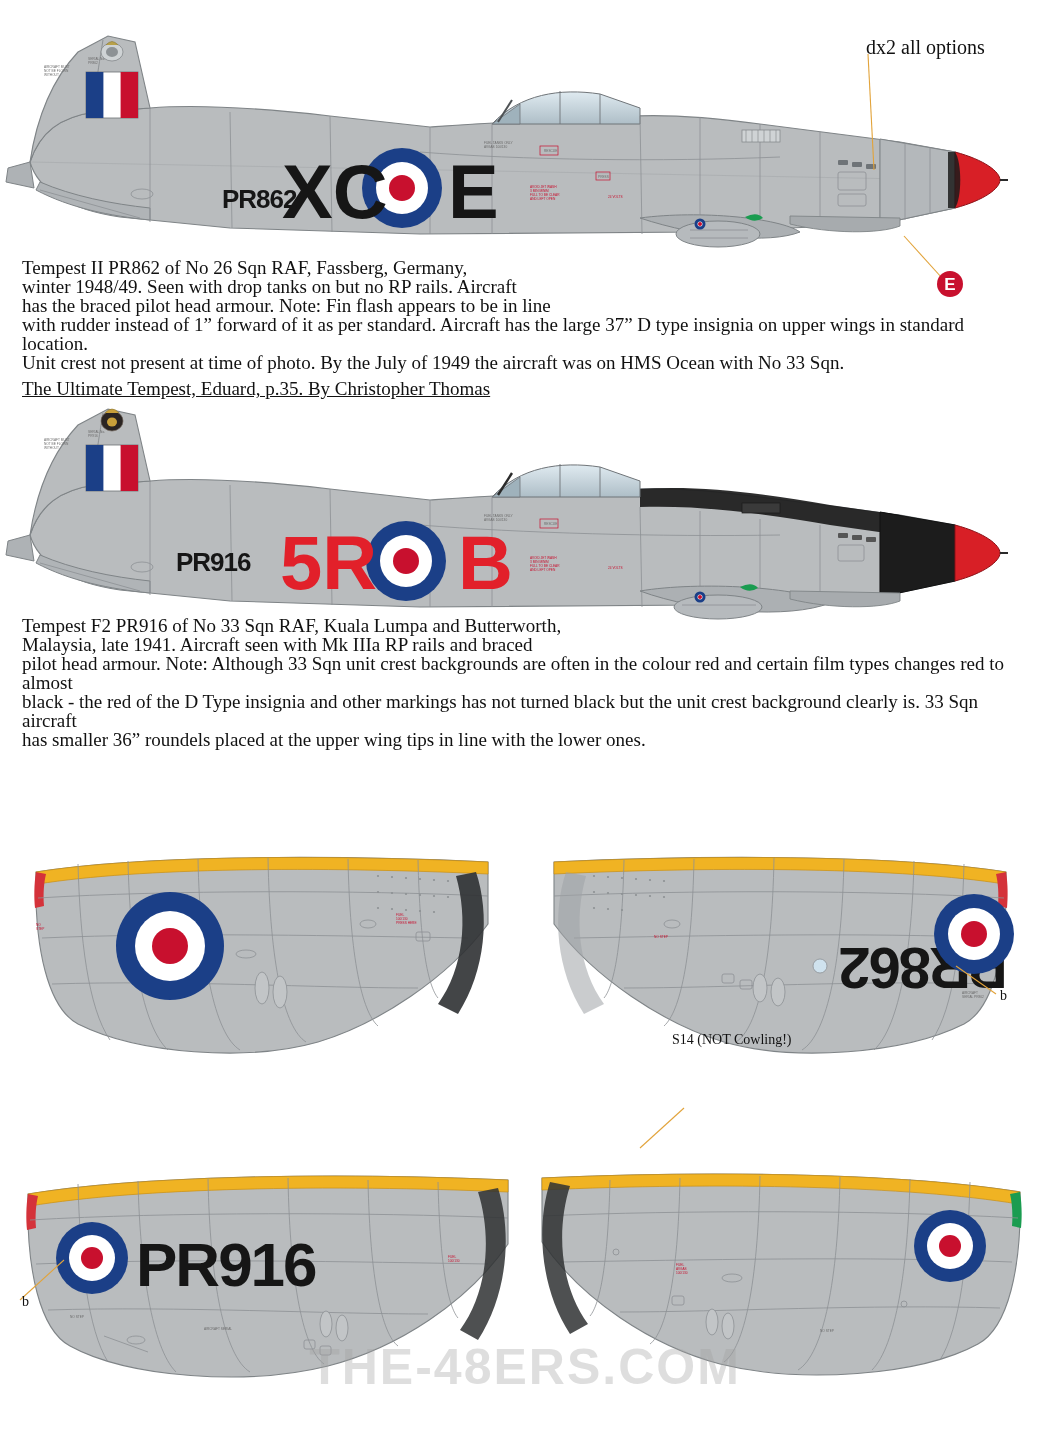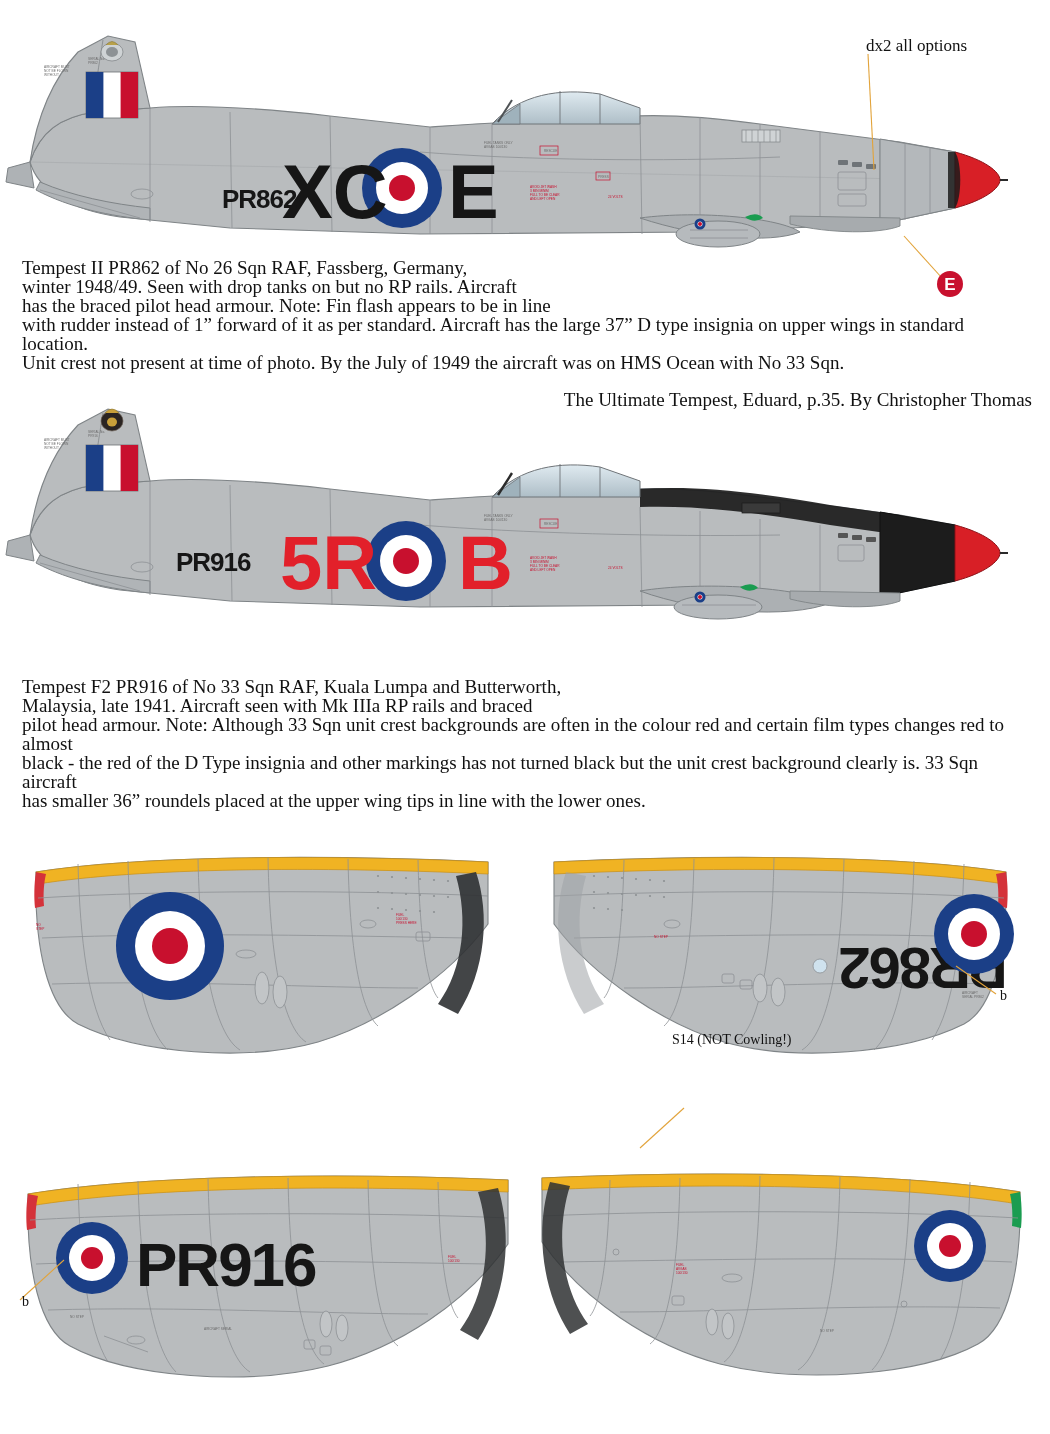--- a/index.html
+++ b/index.html
@@ -22,22 +22,23 @@
   
   .abs { position: absolute; }
   .cap {
     font-family: "Liberation Serif", serif;
     font-size: 19px;
     line-height: 19px;
     color: #111;
   }
   .cap .credit {
     display: block;
-    text-align: right;
-    margin-top: 18px;
+    text-align: left;
+    margin-top: 7px;
+    text-decoration: underline;
   }
   .note-small {
     font-family: "Liberation Serif", serif;
     font-size: 14px;
     color: #111;
   }
   
   .profile {
     position: absolute;
     left: 0;
@@ -53,21 +54,21 @@
     font-family: "Liberation Sans", sans-serif;
     font-weight: bold;
     font-size: 50px;
     letter-spacing: 2px;
     color: rgba(160,160,160,0.35);
     white-space: nowrap;
     pointer-events: none;
   }
   .dx2 {
     font-family: "Liberation Serif", serif;
-    font-size: 17px;
+    font-size: 20px;
   }
   .tiny-red {
     fill: #c8102e;
     font-family: "Liberation Sans", sans-serif;
     font-size: 3.2px;
   }
   .tiny-grey {
     fill: #6b6b6b;
     font-family: "Liberation Sans", sans-serif;
     font-size: 3.2px;
@@ -365,21 +366,21 @@
 
       <g fill="none" stroke="#8d9194" stroke-width="0.8">
         <ellipse cx="142" cy="182" rx="11" ry="5"></ellipse>
         <rect x="838" y="160" width="26" height="16" rx="2"></rect>
       </g>
 
       <path d="M790 214 C 830 224, 880 224, 900 216 L 900 208 L 790 206 Z" fill="#a7abae" stroke="#7f8487" stroke-width="0.9"></path>
     </svg>
   </div>
 
-  <div class="abs cap" style="left:22px; top:677px; width:1010px;">
+  <div class="abs cap" style="left:22px; top:616px; width:1010px;">
     <div>Tempest F2 PR916 of No 33 Sqn RAF, Kuala Lumpa and Butterworth,</div>
     <div>Malaysia, late 1941. Aircraft seen with Mk IIIa RP rails and braced</div>
     <div>pilot head armour. Note: Although 33 Sqn unit crest backgrounds are often in the colour red and certain film types changes red to almost</div>
     <div>black - the red of the D Type insignia and other markings has not turned black but the unit crest background clearly is. 33 Sqn aircraft</div>
     <div>has smaller 36” roundels placed at the upper wing tips in line with the lower ones.</div>
   </div>
 
   <div class="abs" style="left:18px; top:828px;">
     <svg width="500" height="258" viewBox="0 0 500 258" xmlns="http://www.w3.org/2000/svg">
 
@@ -611,14 +612,15 @@
         <circle cx="384" cy="172" r="3"></circle>
         <circle cx="96" cy="120" r="3"></circle>
       </g>
       <text class="tiny-red" x="156" y="134">FUEL</text>
       <text class="tiny-red" x="156" y="138">AVGAS</text>
       <text class="tiny-red" x="156" y="142">100/130</text>
       <text class="tiny-grey" x="300" y="200">NO STEP</text>
     </svg>
   </div>
 
+  <div class="watermark">THE-48ERS.COM</div>
 
 </div>
 
 </body></html>

